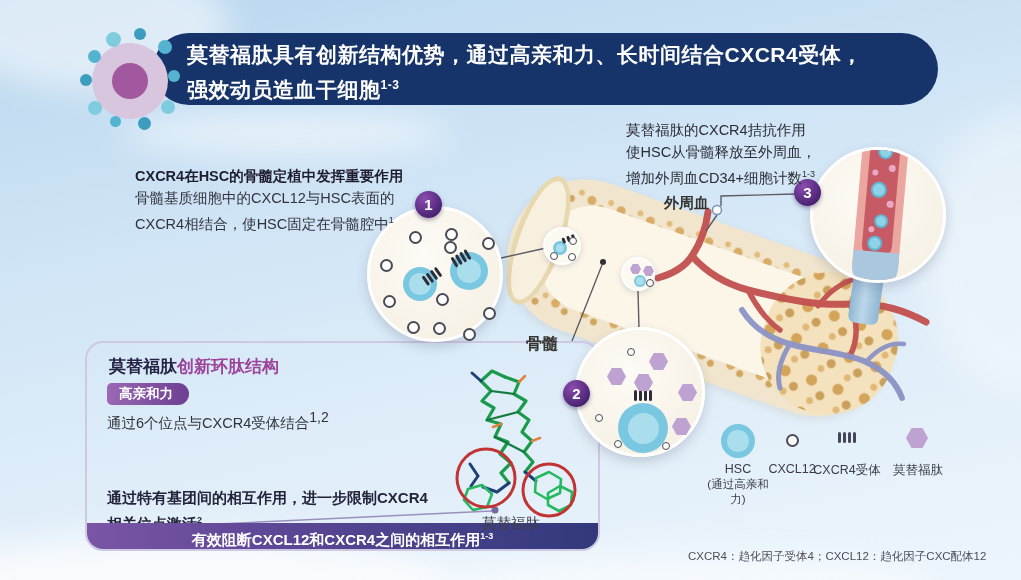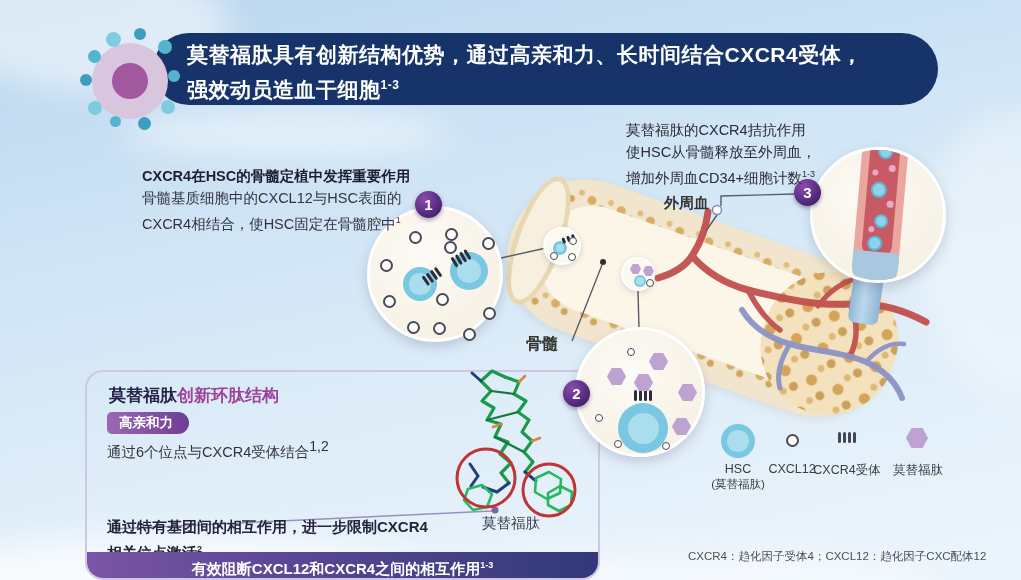--- a/index.html
+++ b/index.html
@@ -58,21 +58,21 @@
   .receptor{position:absolute;display:flex;gap:2.4px;}
   .receptor i{display:block;width:2.6px;height:11px;background:#2d2d3a;border-radius:2px;}
   
   .vessel-wrap{position:absolute;left:810px;top:147px;width:136px;height:136px;border-radius:50%;overflow:hidden;}
   .vessel{position:absolute;left:44px;top:-14px;width:46px;height:150px;transform:rotate(5deg);
      background:#eaa69f;border-radius:20px;}
   .vessel .lumen{position:absolute;left:8px;right:8px;top:-4px;bottom:30px;background:#c65b66;border-radius:10px;}
   .vessel .bluecap{position:absolute;left:0;right:0;bottom:0;height:34px;background:#a9c8e0;border-radius:0 0 18px 18px;}
   .vdot{position:absolute;border-radius:50%;}
   
-  .struct-box{position:absolute;left:85px;top:370px;width:515px;height:210px;border:2px solid #cfc8e2;
+  .struct-box{position:absolute;left:85px;top:341px;width:515px;height:210px;border:2px solid #cfc8e2;
      border-radius:18px;box-sizing:border-box;}
   .struct-title{position:absolute;left:22px;top:12px;font-size:17px;font-weight:bold;color:#262347;}
   .struct-title .pu{color:#9c4399;}
   .pill{position:absolute;left:20px;height:22px;line-height:22px;padding:0 16px 0 12px;border-radius:6px 14px 14px 6px;
      background:linear-gradient(90deg,#9a68b4,#6d3f92);color:#fff;font-size:13.5px;font-weight:bold;}
   .struct-text{position:absolute;left:20px;font-size:14.5px;color:#33333d;}
   .struct-text sup{font-size:14px;}
   .struct-bold{position:absolute;left:20px;font-size:15px;font-weight:bold;color:#23233a;line-height:22px;}
   .struct-bold sup{font-size:9px;}
   .bottom-banner{position:absolute;left:0;right:0;bottom:0;height:26px;border-radius:0 0 16px 16px;
@@ -281,39 +281,39 @@
     <div class="dot" style="left:62px;top:95px;width:13px;height:13px;background:#3d9dbf"></div>
     <div class="dot" style="left:34px;top:94px;width:11px;height:11px;background:#54b4cf"></div>
     <div class="dot" style="left:12px;top:79px;width:14px;height:14px;background:#7fccdf"></div>
     <div class="dot" style="left:4px;top:52px;width:12px;height:12px;background:#3d9dbf"></div>
     <div class="dot" style="left:12px;top:28px;width:13px;height:13px;background:#54b4cf"></div>
     <div class="dot" style="left:30px;top:10px;width:15px;height:15px;background:#7fccdf"></div>
     <div class="dot" style="left:58px;top:6px;width:12px;height:12px;background:#3d9dbf"></div>
     <div class="dot" style="left:82px;top:18px;width:14px;height:14px;background:#54b4cf"></div>
   </div>
 
-  <div class="note" style="left:142px;top:165px;width:340px">
+  <div class="note" style="left:135px;top:165px;width:340px">
     <b>CXCR4在HSC的骨髓定植中发挥重要作用</b><br>
     <span>骨髓基质细胞中的CXCL12与HSC表面的</span><br>
     <span>CXCR4相结合，使HSC固定在骨髓腔中</span><sup>1</sup>
   </div>
 
   <div class="note" style="left:626px;top:119px;width:250px;color:#2c2c36">
     <span>莫替福肽的CXCR4拮抗作用</span><br>
     <span>使HSC从骨髓释放至外周血，</span><br>
     <span>增加外周血CD34+细胞计数</span><sup>1-3</sup>
   </div>
 
   <div class="map-label" style="left:664px;top:194px;font-size:15px">外周血</div>
   <div class="map-label" style="left:526px;top:334px;font-size:16px">骨髓</div>
 
   <div>
     <div class="cell" style="left:721px;top:424px;width:34px;height:34px"></div>
     <div class="legend-label" style="left:710px;top:462px;width:56px">HSC</div>
-    <div class="legend-label" style="left:700px;top:477px;width:76px;font-size:11.5px">(莫替福肽)</div>
+    <div class="legend-label" style="left:700px;top:477px;width:76px;font-size:11.5px">(通过高亲和力)</div>
     <div class="ring" style="left:786px;top:434px"></div>
     <div class="legend-label" style="left:764px;top:462px;width:56px">CXCL12</div>
     <div class="receptor" style="left:838px;top:432px">
         <i style="background:#45455a"></i>
         <i style="background:#45455a"></i>
         <i style="background:#45455a"></i>
         <i style="background:#45455a"></i>
       </div>
     <div class="legend-label" style="left:812px;top:462px;width:70px">CXCR4受体</div>
     <div class="hex" style="left:906px;top:428px;width:22px;height:20px"></div>

